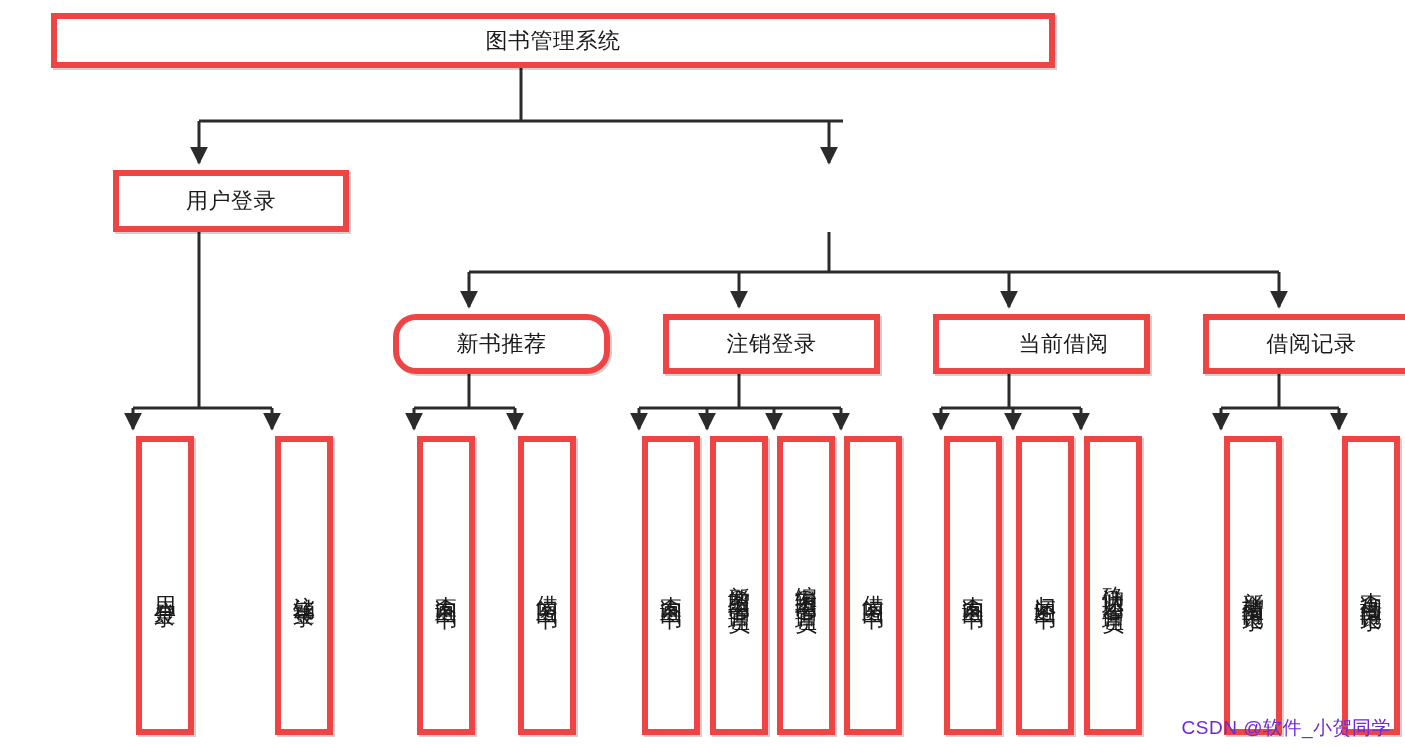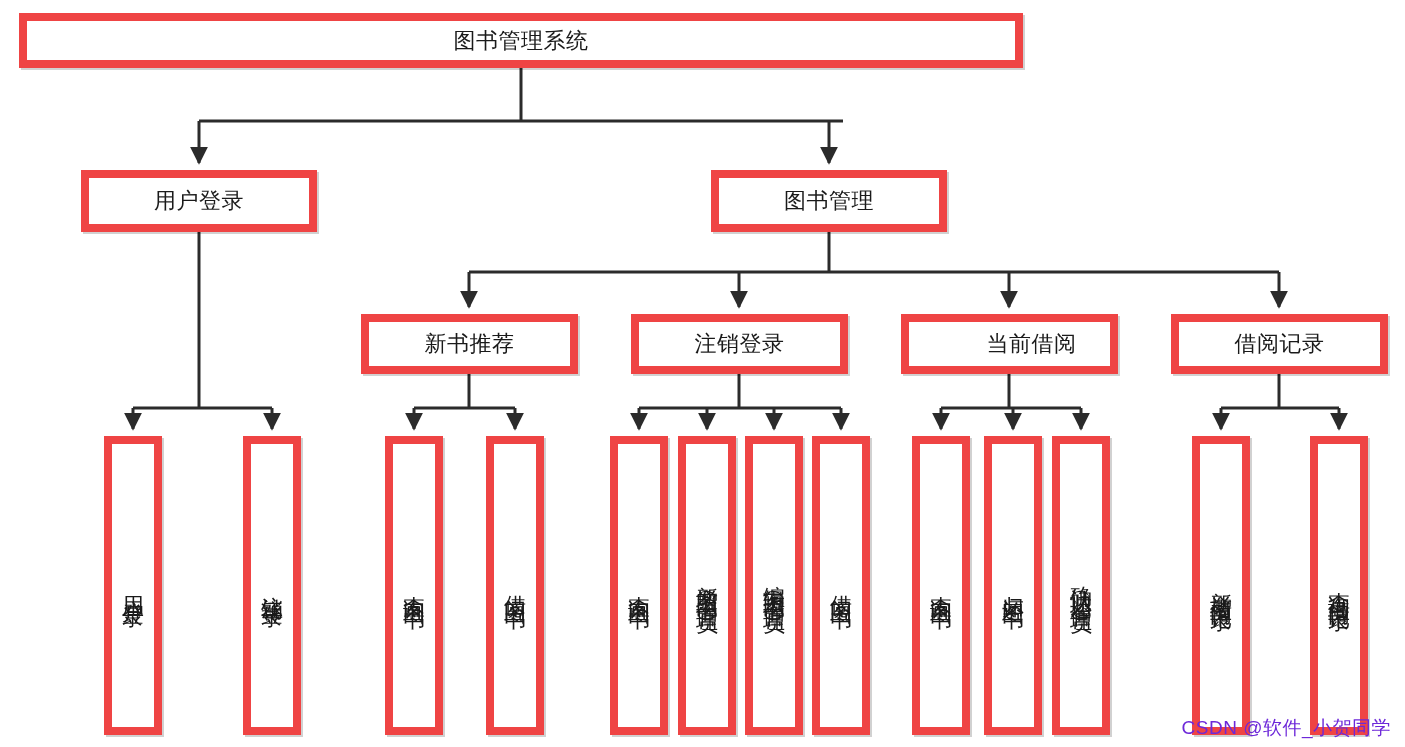--- a/index.html
+++ b/index.html
@@ -18,27 +18,28 @@
   svg.edges {
     position: absolute;
     left: 0;
     top: 0;
     width: 1405px;
     height: 747px;
   }
   .node {
     position: absolute;
     box-sizing: border-box;
-    border: 8px solid #ef4444;
+    border: 6px solid #ef4444;
     background: #ffffff;
     box-shadow: 2px 2px 0 rgba(0,0,0,0.18);
     display: flex;
     align-items: center;
     justify-content: center;
     color: #1a1a1a;
+    margin-left: 32px;
   }
   .node .lbl {
     display: block;
     text-align: center;
     line-height: 1.18;
     letter-spacing: 0.5px;
   }
   .node.h .lbl {
     font-size: 22px;
     white-space: nowrap;
@@ -120,25 +121,22 @@
     </g>
   </svg>
 
   <div class="node h" style="left:19px; top:13px; width:1004px; height:55px;">
     <span class="lbl">图书管理系统</span>
   </div>
 
   <div class="node h" style="left:81px; top:170px; width:236px; height:62px;">
     <span class="lbl">用户登录</span>
   </div>
-  <div class="node h" style="left:711px; top:170px; width:236px; height:62px;">
-    <span class="lbl">图书管理</span>
-  </div>
 
-  <div class="node h" style="left:361px; top:314px; width:217px; height:60px;">
+  <div class="node h" style="left:361px; top:314px; width:217px; height:60px;border-radius:23px;">
     <span class="lbl">新书推荐</span>
   </div>
   <div class="node h" style="left:631px; top:314px; width:217px; height:60px;">
     <span class="lbl">注销登录</span>
   </div>
   <div class="node h" style="left:901px; top:314px; width:217px; height:60px;padding-left:44px;">
     <span class="lbl">当前借阅</span>
   </div>
   <div class="node h" style="left:1171px; top:314px; width:217px; height:60px;">
     <span class="lbl">借阅记录</span>

